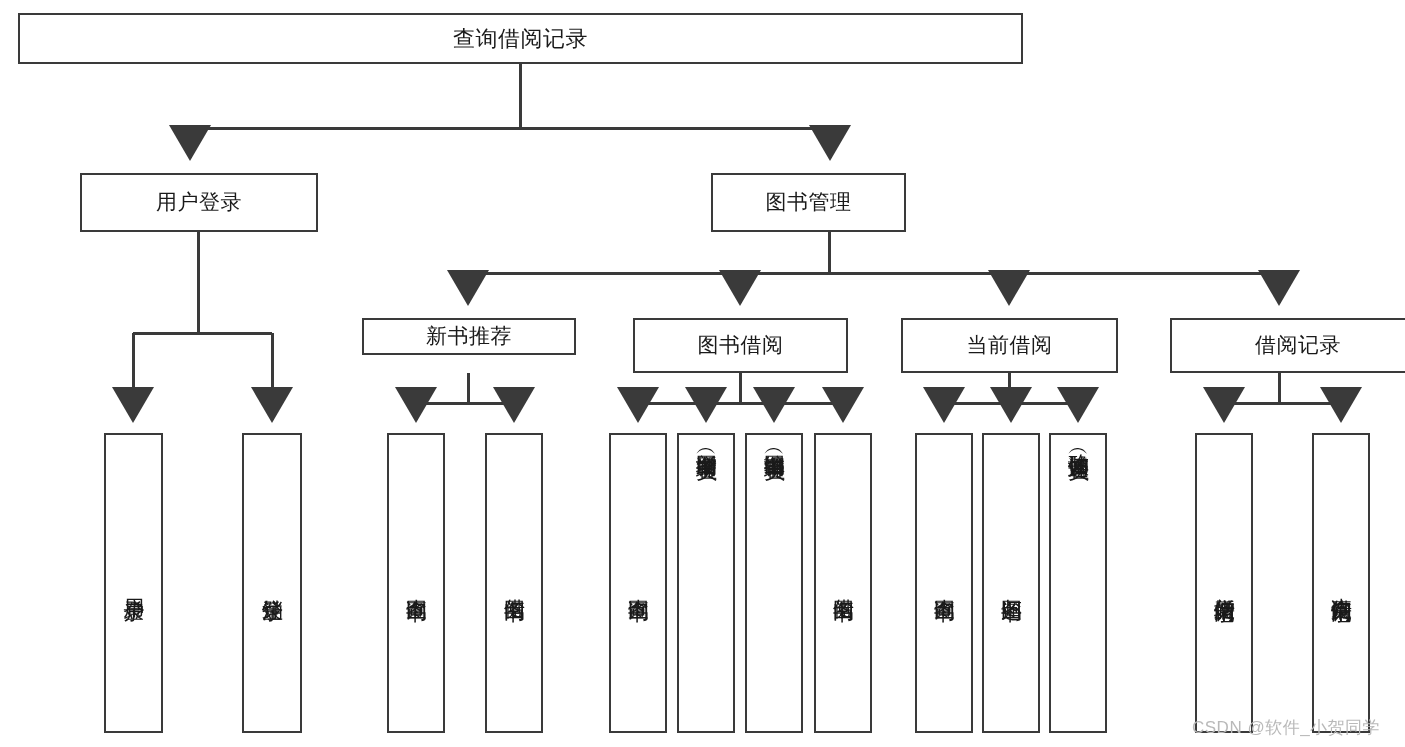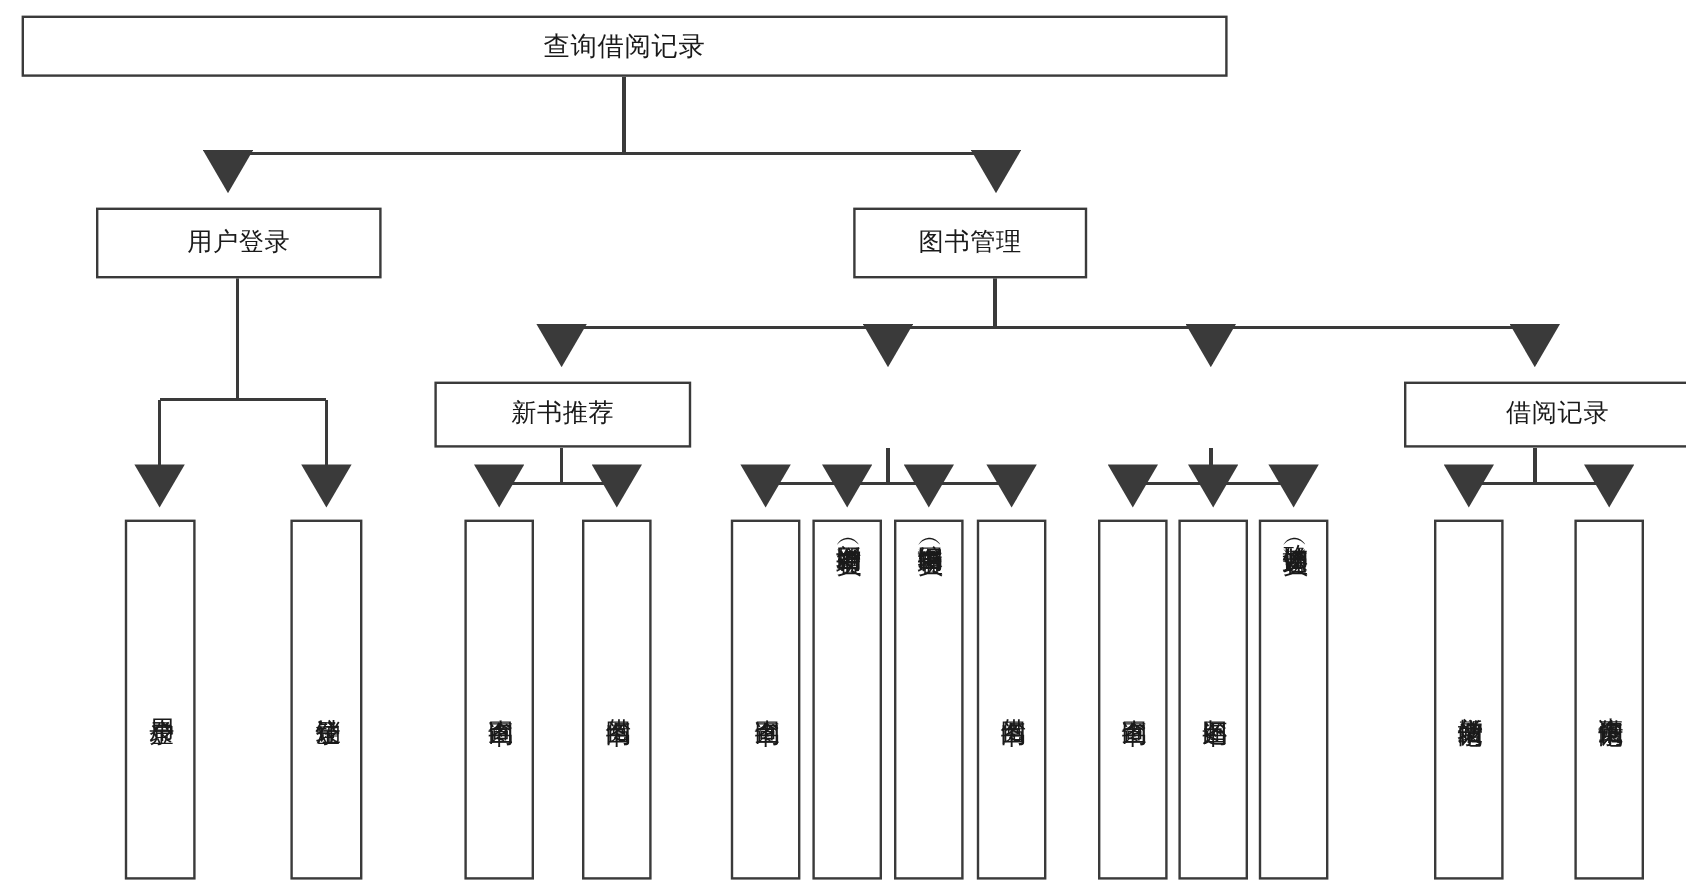--- a/index.html
+++ b/index.html
@@ -136,25 +136,31 @@
   </div>
 
   <div class="node horizontal" style="left:80px; top:173px; width:238px; height:59px;">
     <span class="label">用户登录</span>
   </div>
 
   <div class="node horizontal" style="left:711px; top:173px; width:195px; height:59px;">
     <span class="label">图书管理</span>
   </div>
 
-  <div class="node horizontal" style="left:362px; top:318px; width:214px; height:55px;">
+  <div class="node horizontal" style="left:362px; top:318px; width:214px; height:37px;">
     <span class="label">新书推荐</span>
   </div>
 
-
+  <div class="node horizontal" style="left:633px; top:318px; width:215px; height:55px;">
+    <span class="label">图书借阅</span>
+  </div>
+
+  <div class="node horizontal" style="left:901px; top:318px; width:217px; height:55px;">
+    <span class="label">当前借阅</span>
+  </div>
 
   <div class="node horizontal" style="left:1170px; top:318px; width:256px; height:55px;">
     <span class="label">借阅记录</span>
   </div>
 
   <div class="node vertical center-text" style="left:104px; top:433px; width:59px; height:300px;">
     <span class="label">用户登录</span>
   </div>
   <div class="node vertical center-text" style="left:242px; top:433px; width:60px; height:300px;">
     <span class="label">注销登录</span>
@@ -190,14 +196,15 @@
     <span class="label">确认归还（管理员）</span>
   </div>
 
   <div class="node vertical center-text" style="left:1195px; top:433px; width:58px; height:300px;">
     <span class="label">新增借阅记录</span>
   </div>
   <div class="node vertical center-text" style="left:1312px; top:433px; width:58px; height:300px;">
     <span class="label">查询借阅记录</span>
   </div>
 
+  <div class="watermark" style="left:1192px; top:716px;">CSDN @软件_小贺同学</div>
 
 </div>
 
 </body></html>

